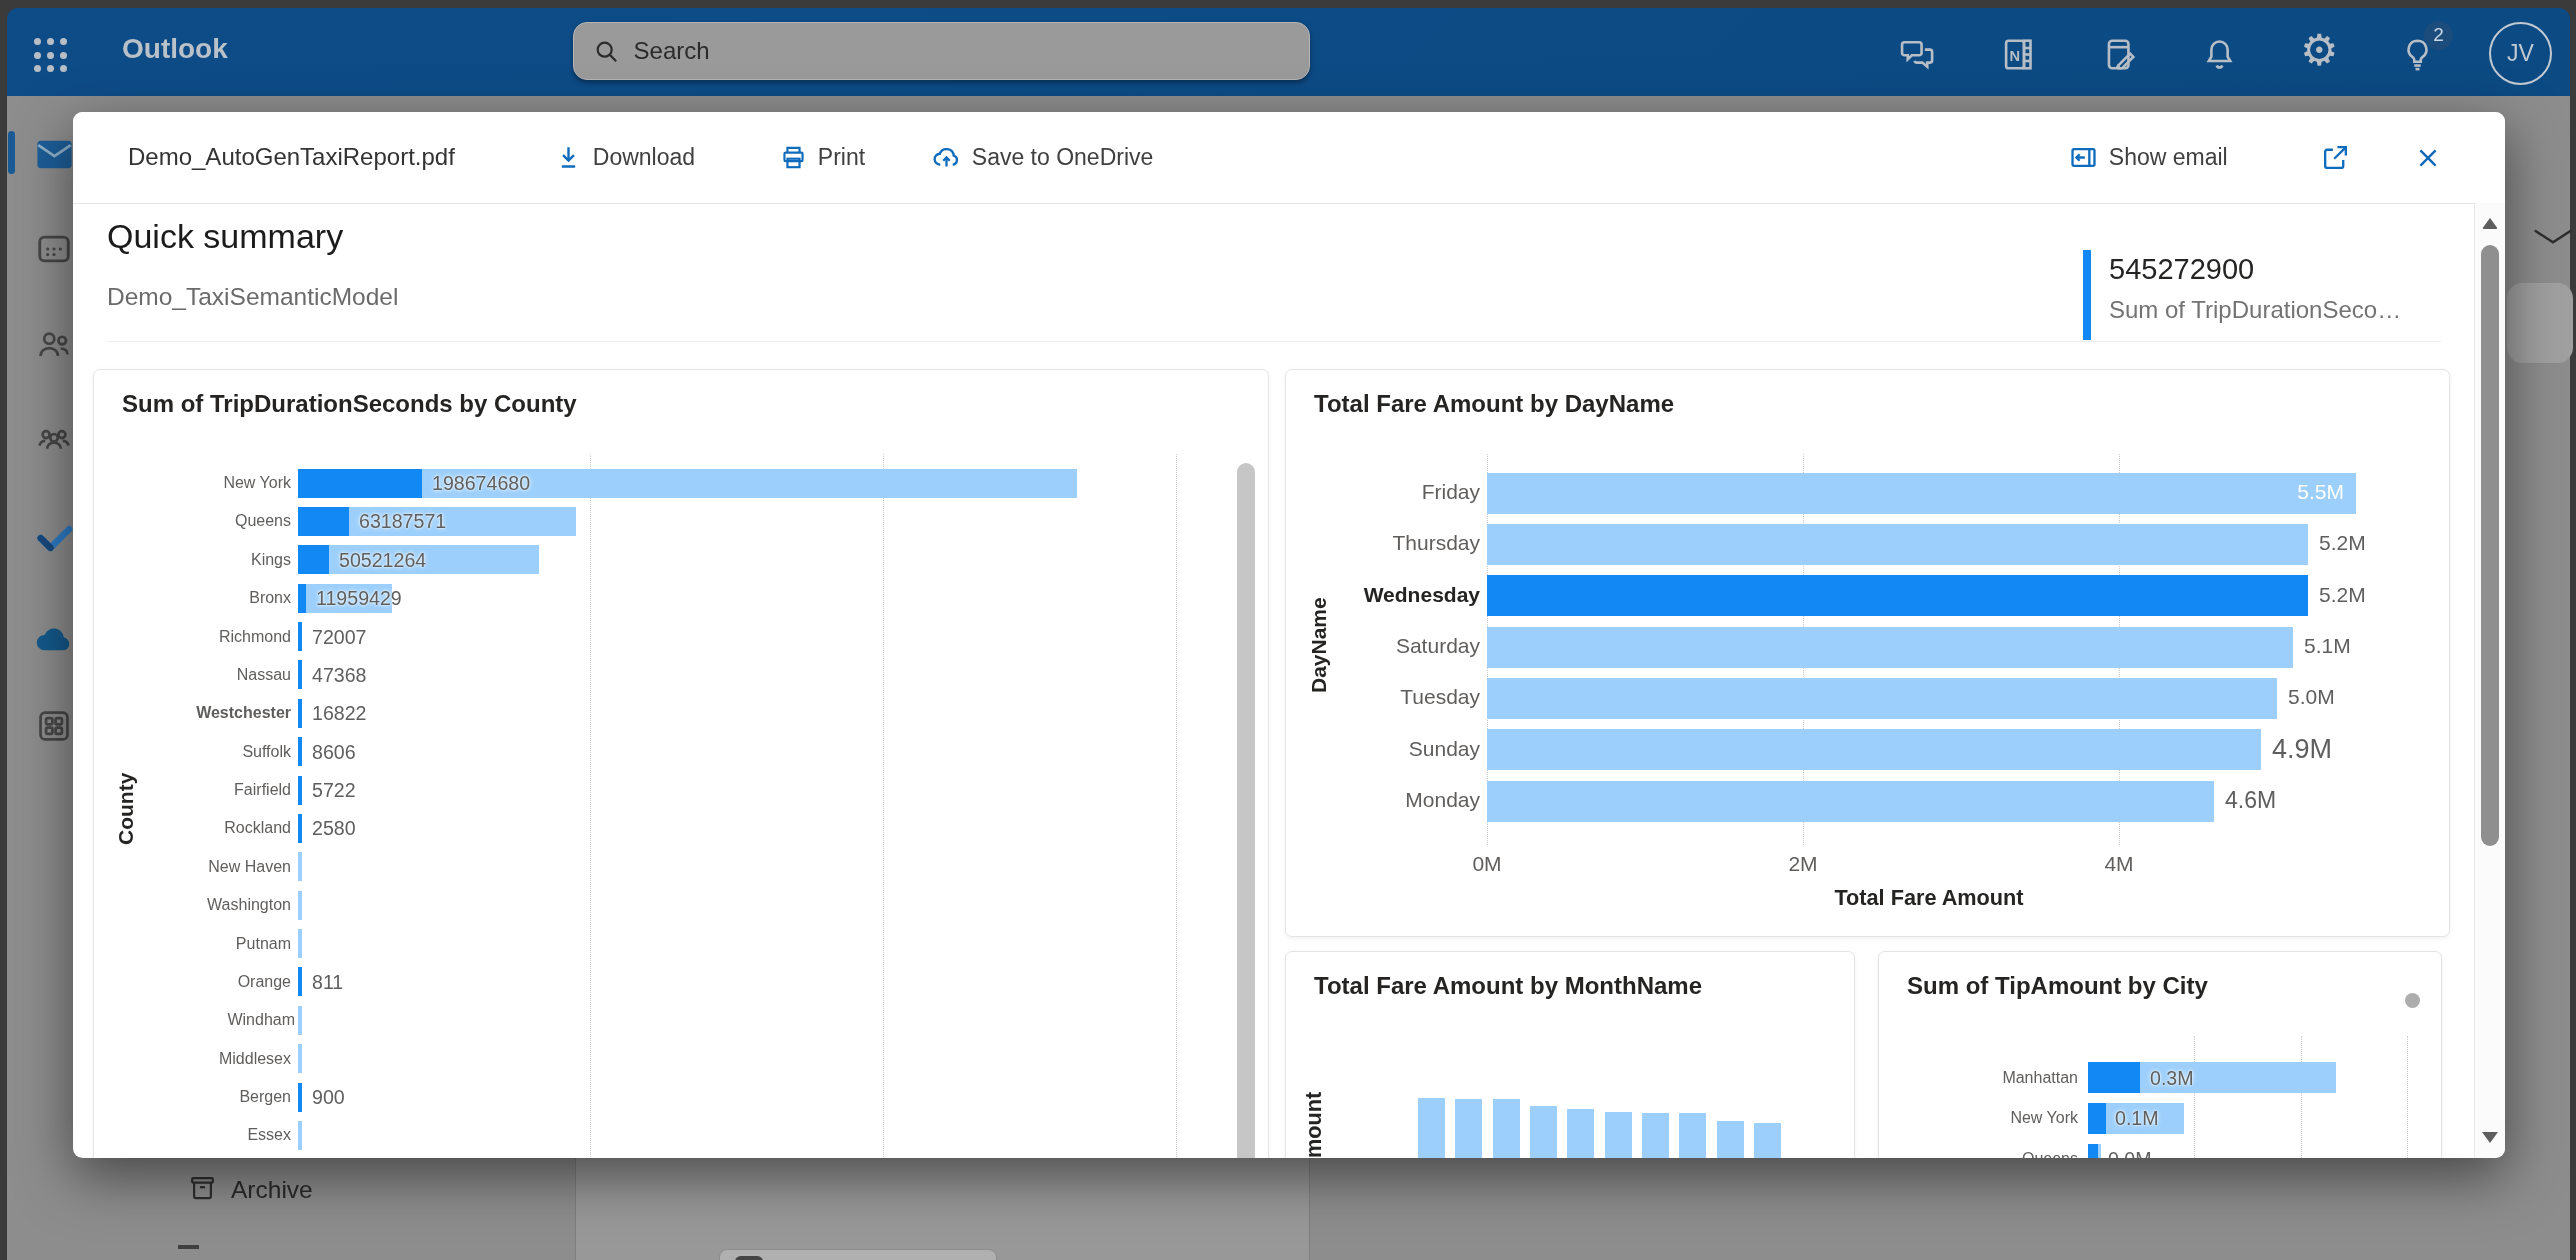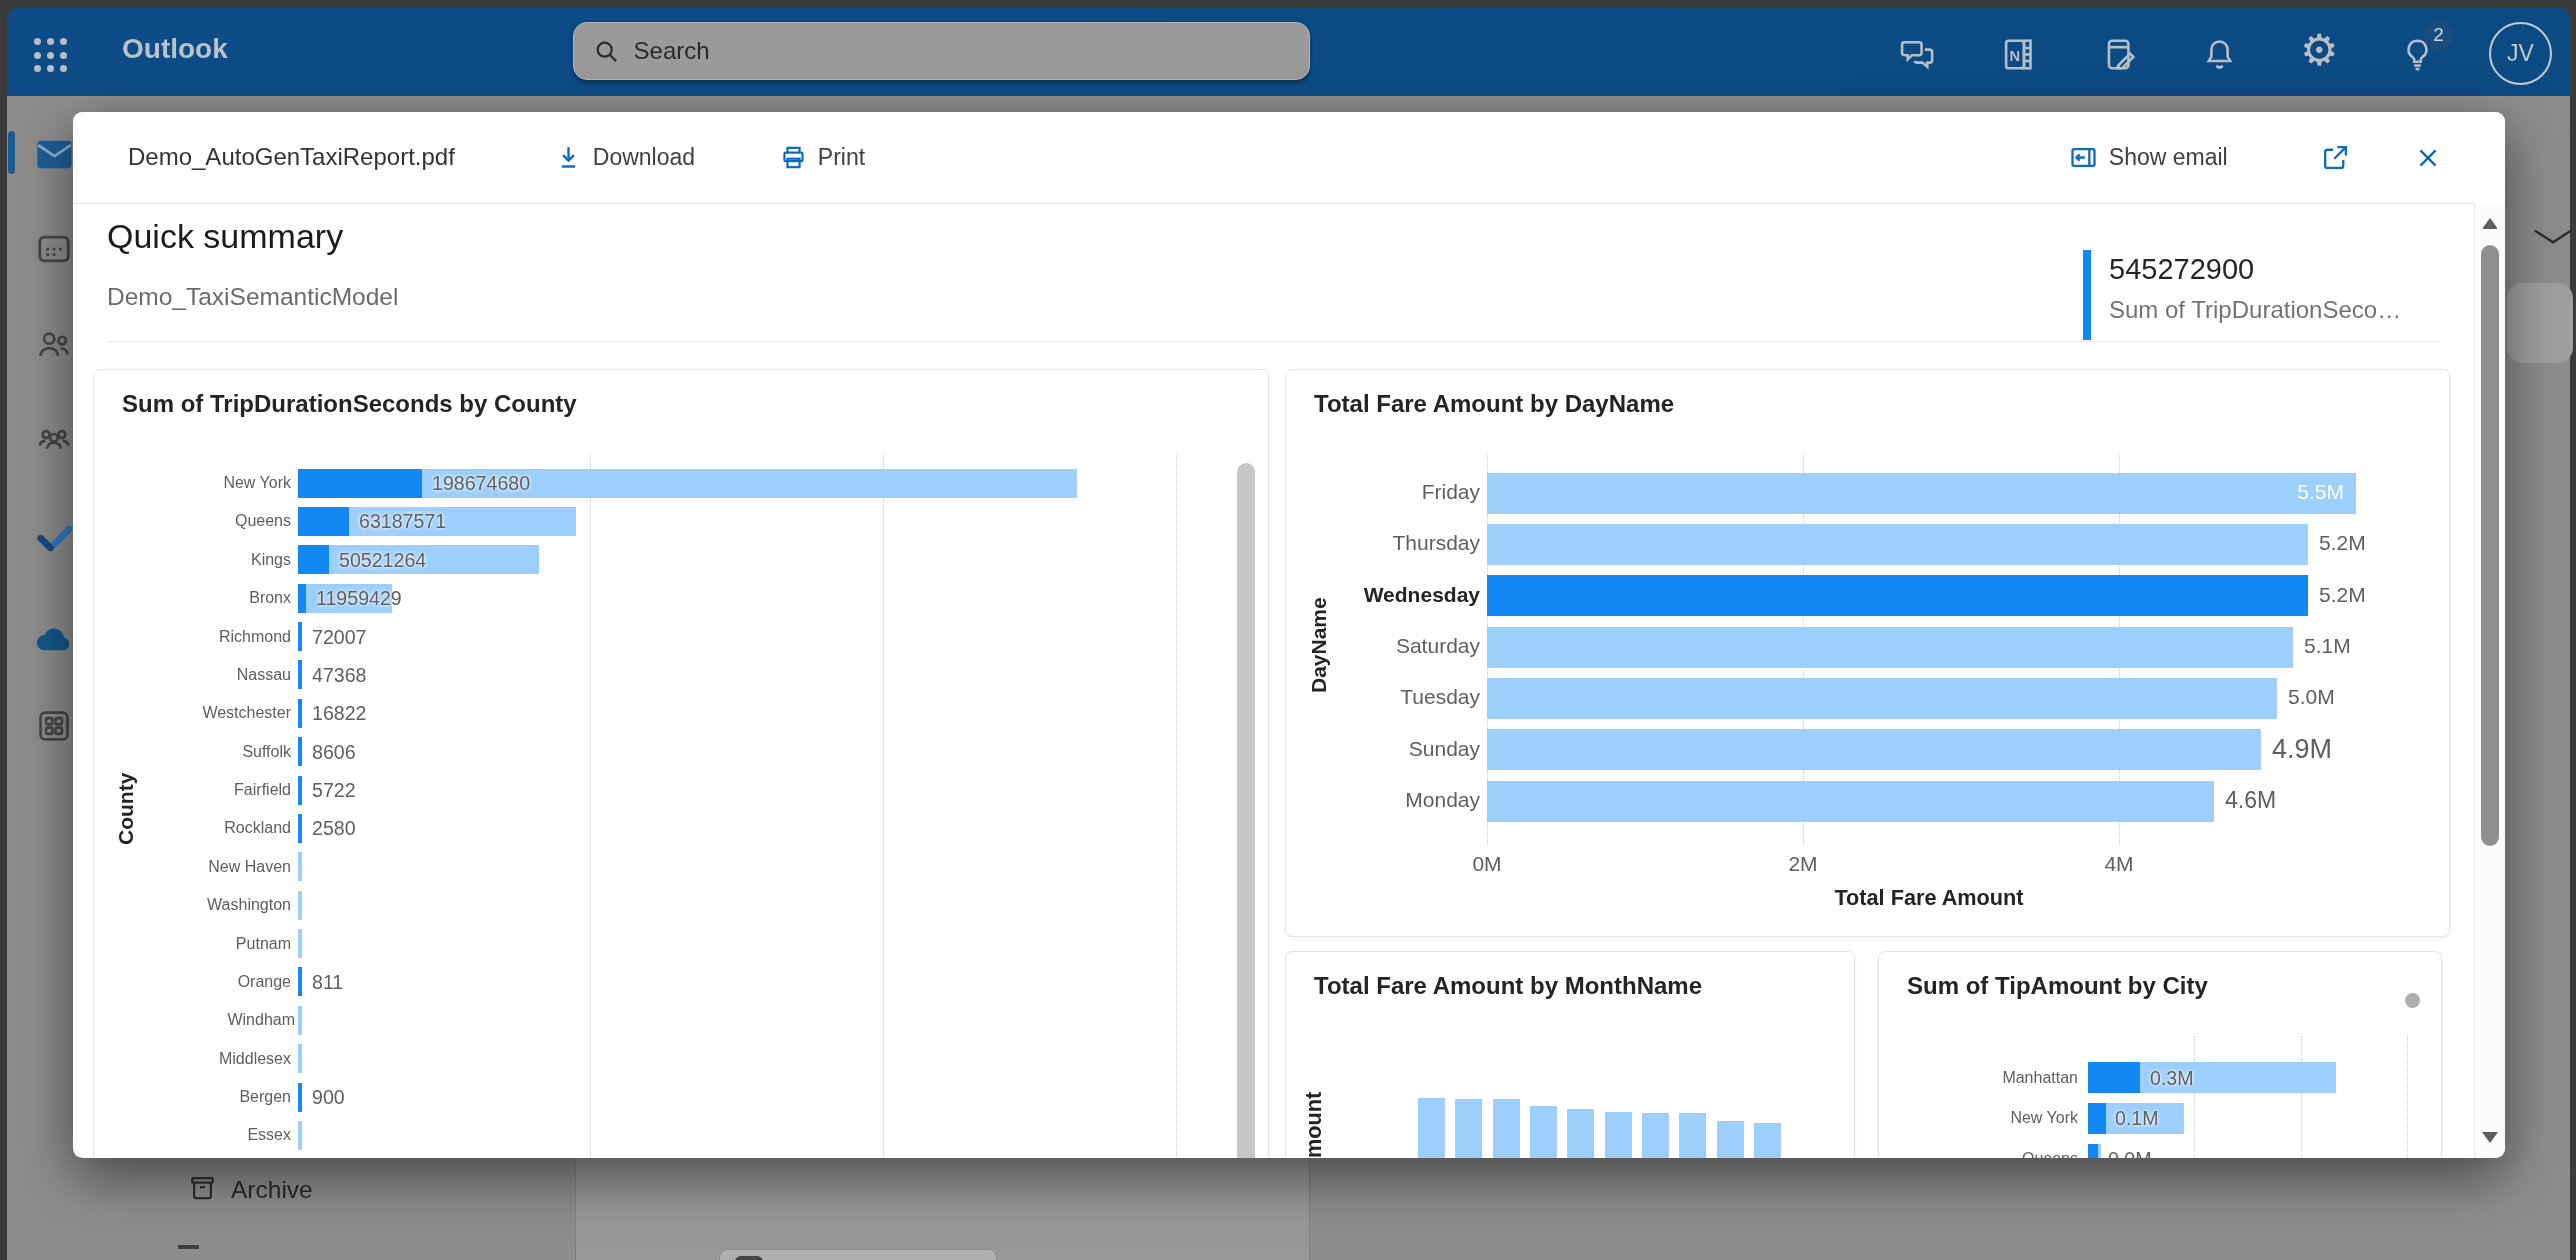--- a/index.html
+++ b/index.html
@@ -195,20 +195,28 @@
         <span>Download</span>
       </div>
       <div class="tbtn" style="left:706px;">
         <svg class="blueic" width="29" height="29" viewBox="0 0 24 24" fill="none" stroke="currentColor" stroke-width="1.8">
             <path d="M7 8V4h10v4"></path>
             <rect x="4.5" y="8" width="15" height="7" rx="1"></rect>
             <rect x="7" y="13" width="10" height="7"></rect>
           </svg>
         <span>Print</span>
       </div>
+      <div class="tbtn" style="left:858px;">
+        <svg class="blueic" width="31" height="31" viewBox="0 0 24 24" fill="none" stroke="currentColor" stroke-width="1.8">
+            <path d="M7.2 17.5a4.2 4.2 0 0 1-.4-8.4 5.6 5.6 0 0 1 10.8 1.4 3.6 3.6 0 0 1-.8 7"></path>
+            <path d="M12 19v-6.5"></path>
+            <path d="M9.5 14.5L12 12l2.5 2.5"></path>
+          </svg>
+        <span>Save to OneDrive</span>
+      </div>
 
       <div class="tbtn" style="left:1995px;">
         <svg class="blueic" width="31" height="31" viewBox="0 0 24 24" fill="none" stroke="currentColor" stroke-width="1.8">
             <rect x="3.5" y="5.5" width="17" height="13" rx="1.2"></rect>
             <line x1="16.5" y1="5.5" x2="16.5" y2="18.5"></line>
             <path d="M13 12H6.5"></path>
             <path d="M9 9.5L6.5 12 9 14.5"></path>
           </svg>
         <span>Show email</span>
       </div>
@@ -257,21 +265,21 @@
           <div class="cel axlab" style="left: 0px; top: 217px; width: 197px; text-align: right;">Bronx</div>
           <div class="cel barL" style="left: 204px; top: 214px; width: 94px; height: 29px;"></div>
           <div class="cel barD" style="left: 204px; top: 214px; width: 8.4px; height: 29px;"></div>
           <div class="cel dlab" style="left: 222px; top: 217px;">11959429</div>
           <div class="cel axlab" style="left: 0px; top: 256px; width: 197px; text-align: right;">Richmond</div>
           <div class="cel barD" style="left: 204px; top: 252px; width: 4.2px; height: 29px;"></div>
           <div class="cel dlab" style="left: 218px; top: 256px;">72007</div>
           <div class="cel axlab" style="left: 0px; top: 294px; width: 197px; text-align: right;">Nassau</div>
           <div class="cel barD" style="left: 204px; top: 290px; width: 4.2px; height: 29px;"></div>
           <div class="cel dlab" style="left: 218px; top: 294px;">47368</div>
-          <div class="cel axlab" style="left: 0px; top: 332px; width: 197px; text-align: right;">Westchester</div>
+          <div class="cel axlab" style="left: 0px; top: 332px; width: 197px; text-align: right; font-weight: bold;">Westchester</div>
           <div class="cel barD" style="left: 204px; top: 329px; width: 4.2px; height: 29px;"></div>
           <div class="cel dlab" style="left: 218px; top: 332px;">16822</div>
           <div class="cel axlab" style="left: 0px; top: 371px; width: 197px; text-align: right;">Suffolk</div>
           <div class="cel barD" style="left: 204px; top: 367px; width: 4.2px; height: 29px;"></div>
           <div class="cel dlab" style="left: 218px; top: 371px;">8606</div>
           <div class="cel axlab" style="left: 0px; top: 409px; width: 197px; text-align: right;">Fairfield</div>
           <div class="cel barD" style="left: 204px; top: 406px; width: 4.2px; height: 29px;"></div>
           <div class="cel dlab" style="left: 218px; top: 409px;">5722</div>
           <div class="cel axlab" style="left: 0px; top: 447px; width: 197px; text-align: right;">Rockland</div>
           <div class="cel barD" style="left: 204px; top: 444px; width: 4.2px; height: 29px;"></div>

